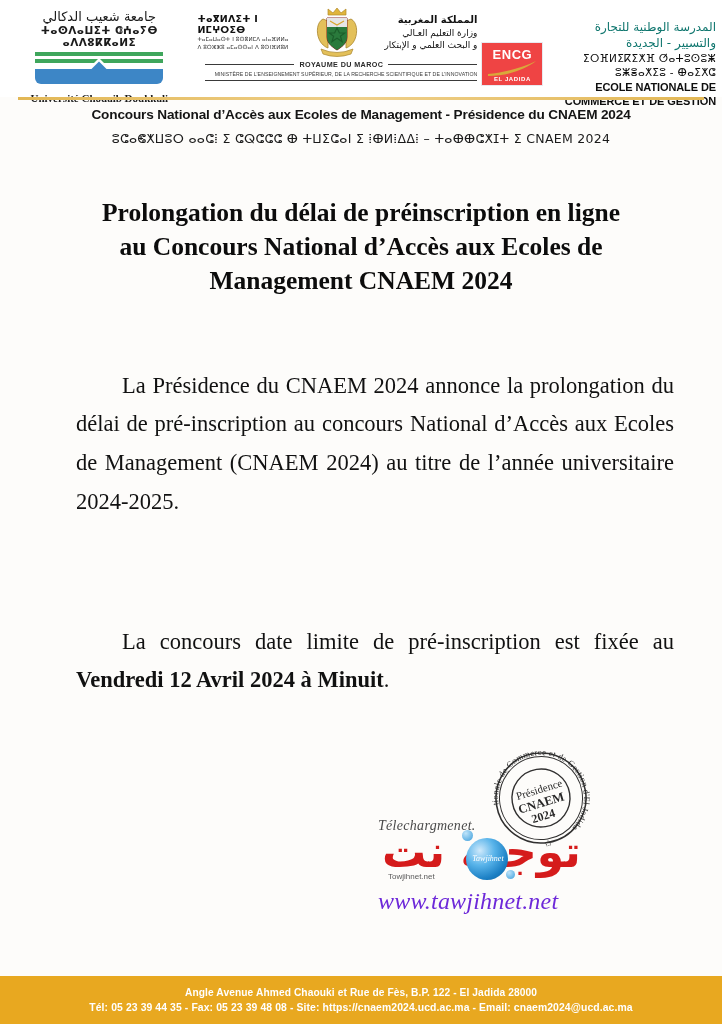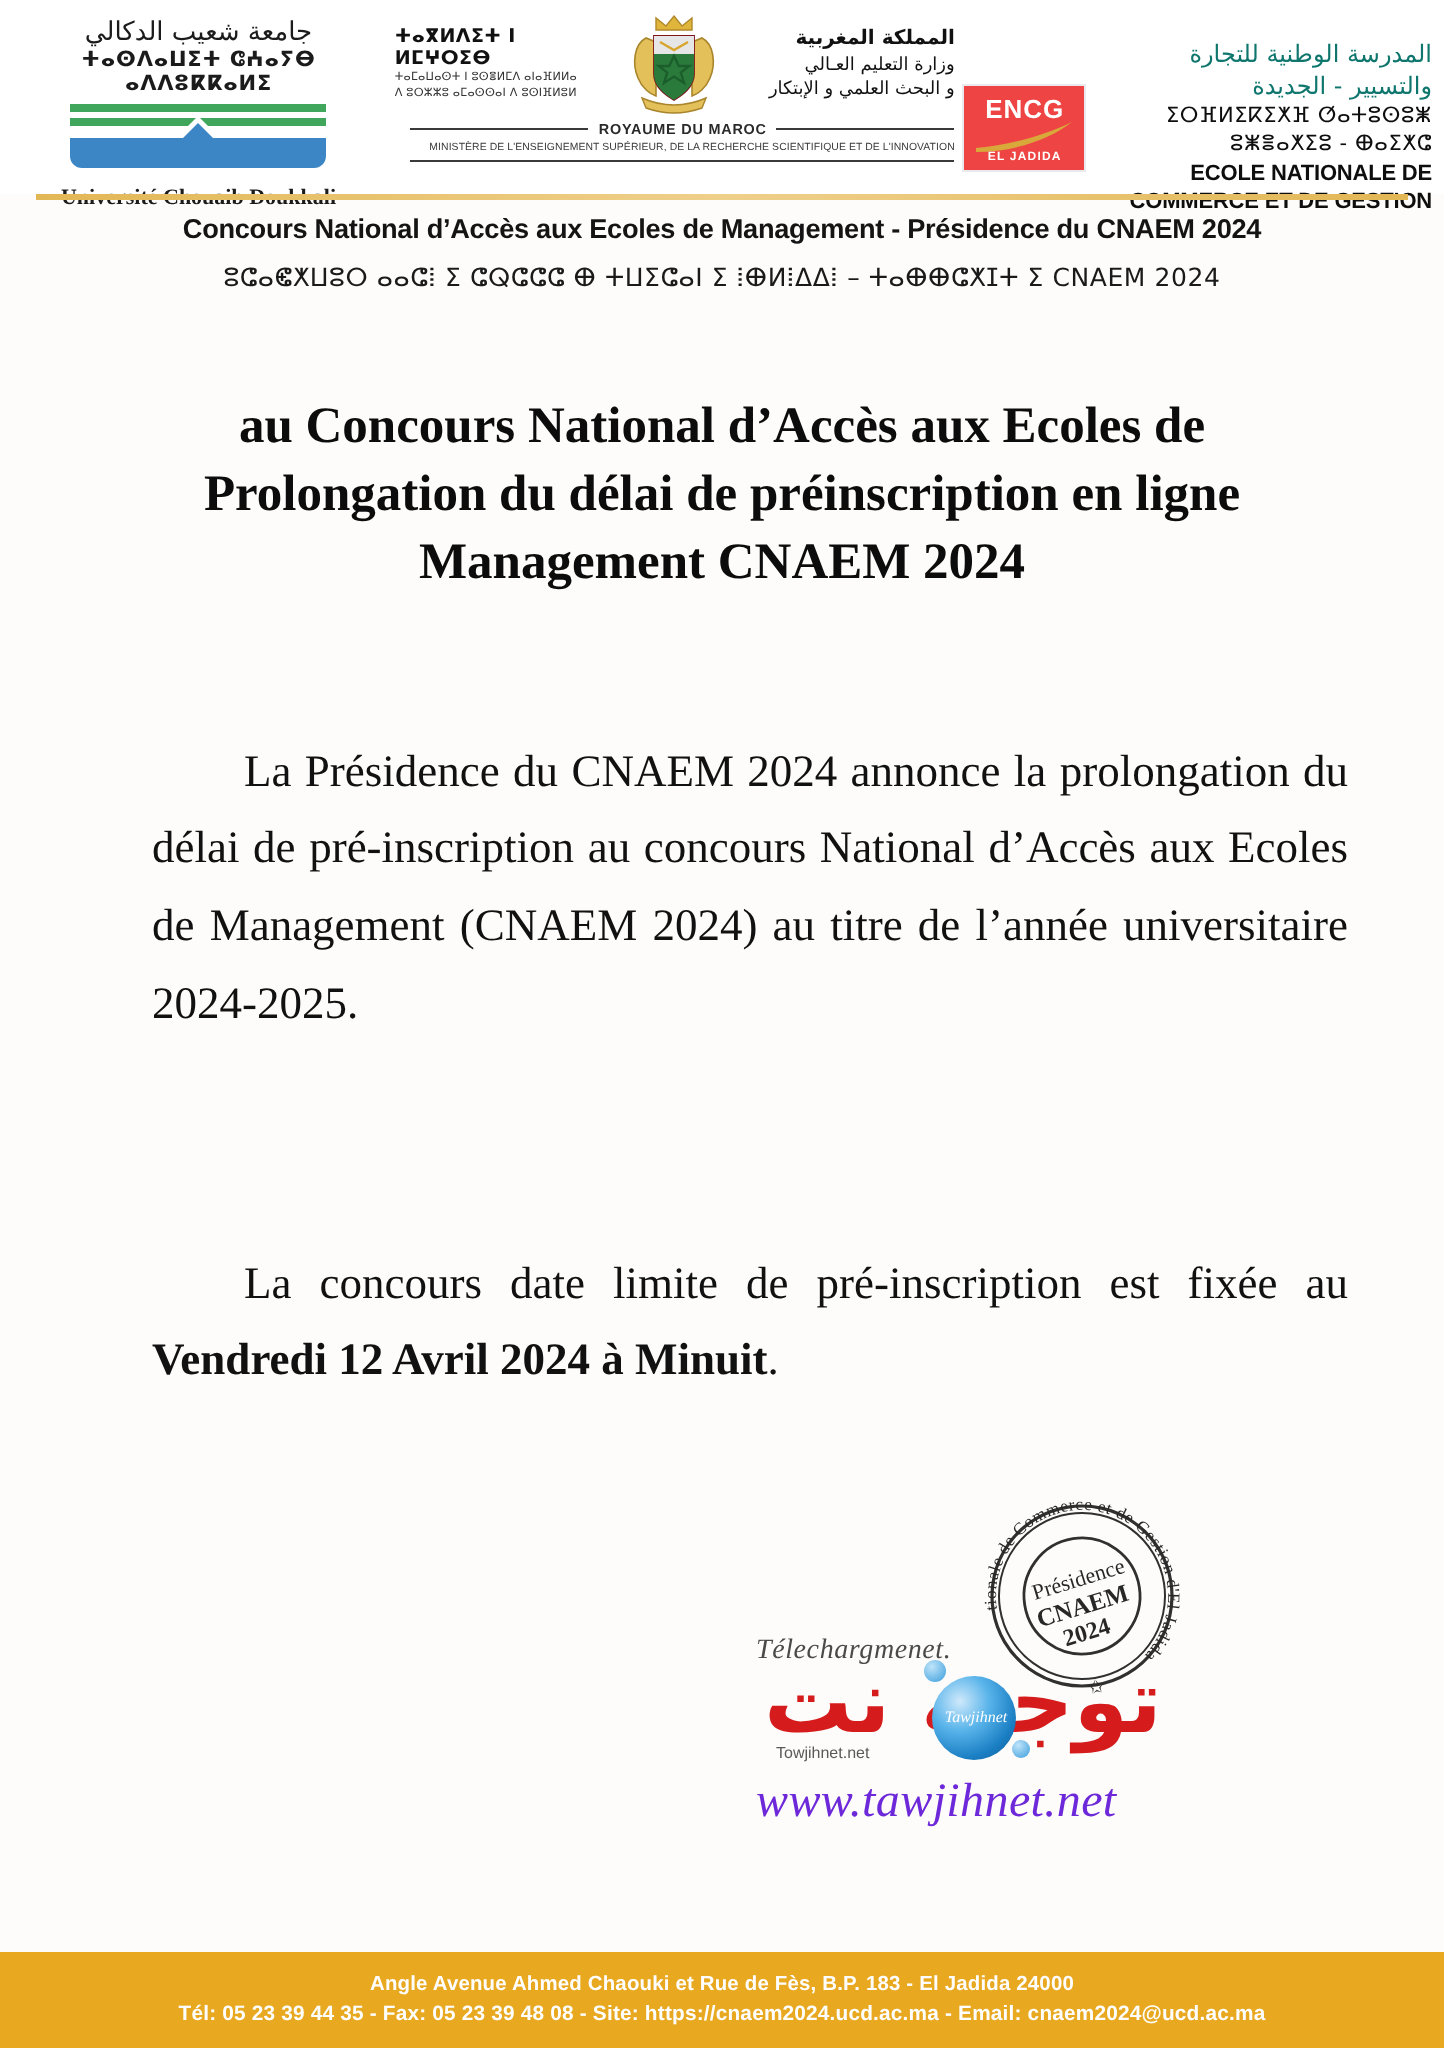--- a/index.html
+++ b/index.html
@@ -326,22 +326,22 @@
   </div>
 
   <div class="gold-rule"></div>
 
   <div class="band">
     <div class="band-fr">Concours National d’Accès aux Ecoles de Management - Présidence du CNAEM 2024</div>
     <div class="band-tif">ⵓⵛⴰⵞⵅⵡⵓⵔ ⴰⴰⵛⵂ ⵉ ⵛⵕⵛⵛⵛ ⴲ ⵜⵡⵉⵛⴰⵏ ⵉ ⵂⴲⵍⵂⵠⵠⵂ – ⵜⴰⴲⴲⵛⵅⵊⵜ ⵉ CNAEM 2024</div>
   </div>
 
   <div class="doc-title">
+    <div>Prolongation du délai de préinscription en ligne</div>
     <div>au Concours National d’Accès aux Ecoles de</div>
-    <div>Prolongation du délai de préinscription en ligne</div>
     <div>Management CNAEM 2024</div>
   </div>
 
   <p class="para p1"><span class="indent"></span><span>La Présidence du CNAEM 2024 annonce la prolongation du délai de pré-inscription au concours National d’Accès aux Ecoles de Management (CNAEM 2024) au titre de l’année universitaire 2024-2025.</span></p>
 
   <p class="para p2"><span class="indent"></span><span>La concours date limite de pré-inscription est fixée au </span><b>Vendredi 12 Avril 2024 à Minuit</b><span>.</span></p>
 
   <div class="stamp">
     <svg width="114" height="114" viewBox="0 0 114 114" xmlns="http://www.w3.org/2000/svg">
       <defs>
@@ -367,17 +367,17 @@
       <div class="wm-dot1"></div>
       <div class="wm-globe"></div>
       <div class="wm-globe-lbl">Tawjihnet</div>
       <div class="wm-dot2"></div>
       <div class="wm-small">Towjihnet.net</div>
     </div>
     <div class="wm-url">www.tawjihnet.net</div>
   </div>
 
   <div class="footer">
-    <div class="foot-l1">Angle Avenue Ahmed Chaouki et Rue de Fès,     B.P. 183  -   El Jadida 24000</div>
+    <div class="foot-l1">Angle Avenue Ahmed Chaouki et Rue de Fès,     B.P. 122  -   El Jadida 28000</div>
     <div class="foot-l2">Tél: 05 23 39 44 35 - Fax: 05 23 39 48 08 - Site: https://cnaem2024.ucd.ac.ma - Email: cnaem2024@ucd.ac.ma</div>
   </div>
 
 </div>
 
 </body></html>

